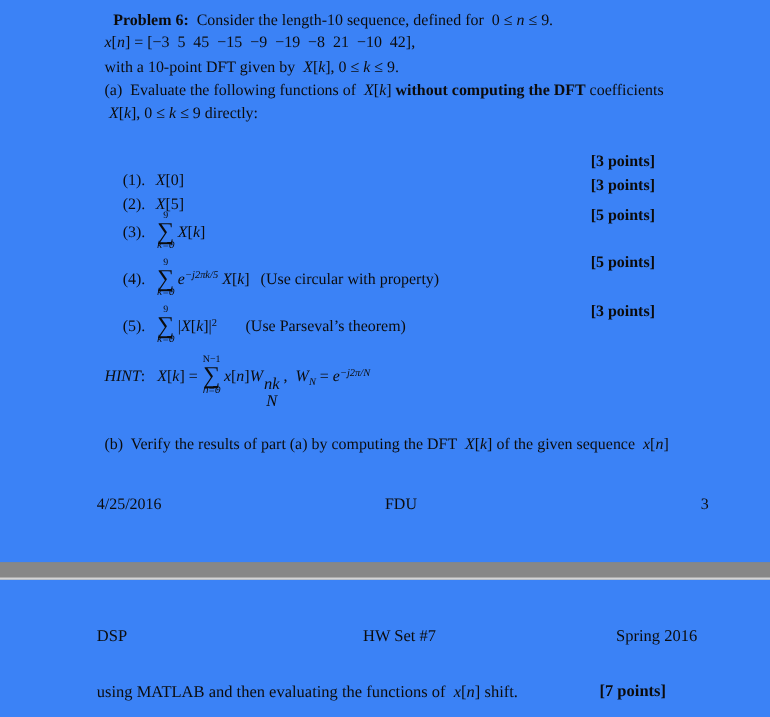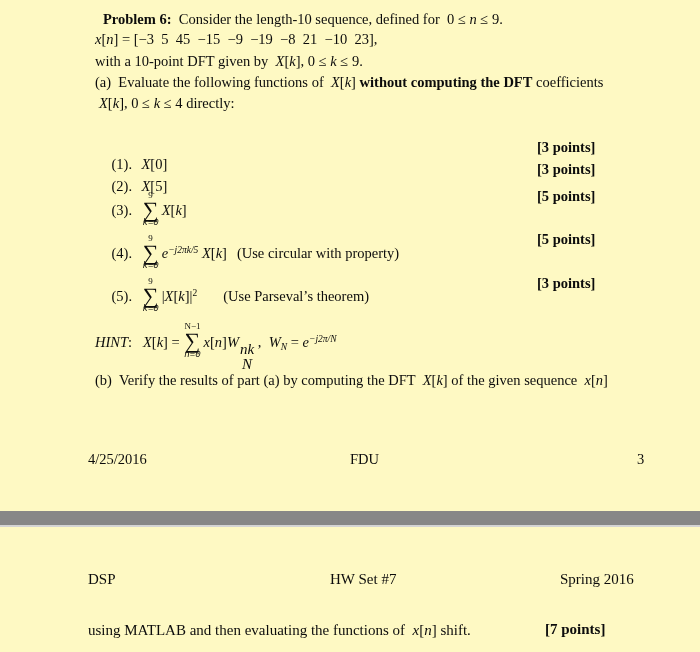--- a/index.html
+++ b/index.html
@@ -1,17 +1,17 @@
 <!DOCTYPE html>
 <html><head>
 <meta charset="utf-8">
 <style>
   html,body{margin:0;padding:0;background:#ffffff;}
   .page{
-    position:relative;width:700px;height:652px;background:#fef9c3;
+    position:relative;width:700px;height:652px;background:#3b82f6;
     font-family:"Liberation Serif","DejaVu Serif",serif;color:#0c0c0c;overflow:hidden;
   }
   .line{position:absolute;white-space:pre;font-size:14.5px;line-height:1.2;}
   .line span,.item span{white-space:pre;}
   .item{position:absolute;left:97px;white-space:pre;font-size:14.5px;line-height:1.15;}
   .num{display:inline-block;width:30px;}
   .b{font-weight:bold;}
   .i{font-style:italic;}
   .sup{font-size:9.5px;vertical-align:5px;margin-top:20px;}
   .sub{font-size:9.5px;vertical-align:-3px;}
@@ -28,24 +28,24 @@
   .divider{position:absolute;left:0;top:511px;width:700px;height:14px;background:#878787;
            border-bottom:2px solid #d4d4d4;}
   .s2{font-size:15px;}
 </style>
 </head>
 <body>
 
 <div class="page">
 
   <div class="line" style="top:11px;left:103px"><span class="b">Problem 6:</span><span>  Consider the length-10 sequence, defined for  </span><span>0 ≤ </span><span class="i">n</span><span> ≤ 9.</span></div>
-  <div class="line" style="top:31px;left:95px"><span class="i">x</span><span>[</span><span class="i">n</span><span>] = [−3  5  45  −15  −9  −19  −8  21  −10  23],</span></div>
+  <div class="line" style="top:31px;left:95px"><span class="i">x</span><span>[</span><span class="i">n</span><span>] = [−3  5  45  −15  −9  −19  −8  21  −10  42],</span></div>
   <div class="line" style="top:53px;left:95px"><span>with a 10-point DFT given by  </span><span class="i">X</span><span>[</span><span class="i">k</span><span>], 0 ≤ </span><span class="i">k</span><span> ≤ 9.</span></div>
   <div class="line" style="top:74px;left:95px"><span>(a)  Evaluate the following functions of  </span><span class="i">X</span><span>[</span><span class="i">k</span><span>] </span><span class="b">without computing the DFT</span><span> coefficients</span></div>
-  <div class="line" style="top:95px;left:99px"><span class="i">X</span><span>[</span><span class="i">k</span><span>], 0 ≤ </span><span class="i">k</span><span> ≤ 4 directly:</span></div>
+  <div class="line" style="top:95px;left:99px"><span class="i">X</span><span>[</span><span class="i">k</span><span>], 0 ≤ </span><span class="i">k</span><span> ≤ 9 directly:</span></div>
 
   <div class="item" style="top:139px">
     <span class="num">(1).</span><span><span class="i">X</span><span>[0]</span></span>
   </div>
   <div class="points" style="top:139px">[3 points]</div>
 
   <div class="item" style="top:161px">
     <span class="num">(2).</span><span><span class="i">X</span><span>[5]</span></span>
   </div>
   <div class="points" style="top:161px">[3 points]</div>
@@ -60,21 +60,21 @@
   </div>
   <div class="points" style="top:231px">[5 points]</div>
 
   <div class="item" style="top:262px">
     <span class="num">(5).</span><span><span class="sum"><span class="up">9</span><span class="sigma">∑</span><span class="lo">k=0</span></span><span>|</span><span class="i">X</span><span>[</span><span class="i">k</span><span>]|</span><span class="sup">2</span></span><span class="note" style="margin-left:26px">(Use Parseval’s theorem)</span>
   </div>
   <div class="points" style="top:275px">[3 points]</div>
 
   <div class="item" style="top:324px;left:95px"><span class="i">HINT</span><span>:   </span><span class="i">X</span><span>[</span><span class="i">k</span><span>] = </span><span class="sum"><span class="up">N−1</span><span class="sigma">∑</span><span class="lo">n=0</span></span><span class="i">x</span><span>[</span><span class="i">n</span><span>]</span><span class="i">W</span><span class="stack"><span class="st-sup">nk</span><span class="st-sub">N</span></span><span> ,  </span><span class="i">W</span><span class="i sub">N</span><span> = </span><span class="i">e</span><span class="i sup">−j2π/N</span></div>
 
-  <div class="line" style="top:372px;left:95px"><span>(b)  Verify the results of part (a) by computing the DFT  </span><span class="i">X</span><span>[</span><span class="i">k</span><span>] </span><span>of the given sequence  </span><span class="i">x</span><span>[</span><span class="i">n</span><span>]</span></div>
+  <div class="line" style="top:396px;left:95px"><span>(b)  Verify the results of part (a) by computing the DFT  </span><span class="i">X</span><span>[</span><span class="i">k</span><span>] </span><span>of the given sequence  </span><span class="i">x</span><span>[</span><span class="i">n</span><span>]</span></div>
 
   <div class="footer-text" style="top:451px;left:88px">4/25/2016</div>
   <div class="footer-text" style="top:451px;left:350px">FDU</div>
   <div class="footer-text" style="top:451px;left:637px">3</div>
 
   <div class="divider"></div>
 
   <div class="footer-text s2" style="top:571px;left:88px">DSP</div>
   <div class="footer-text s2" style="top:571px;left:330px">HW Set #7</div>
   <div class="footer-text s2" style="top:571px;left:560px">Spring 2016</div>

